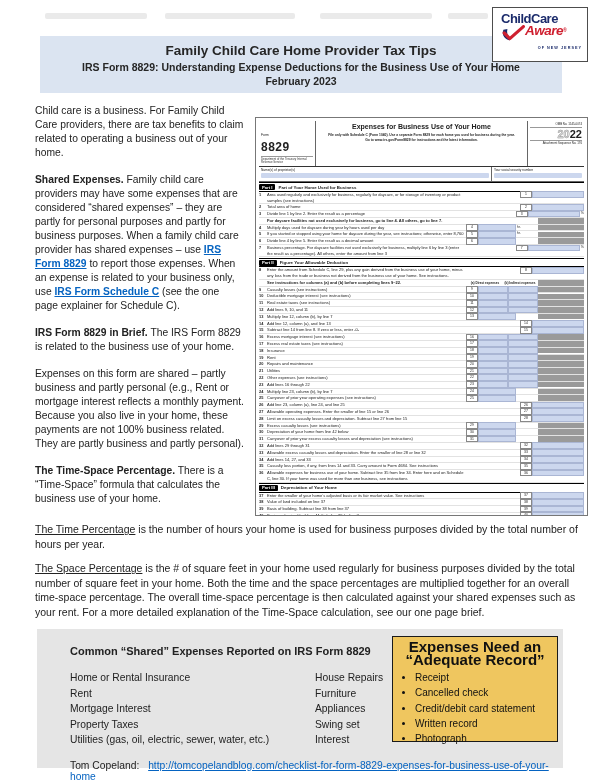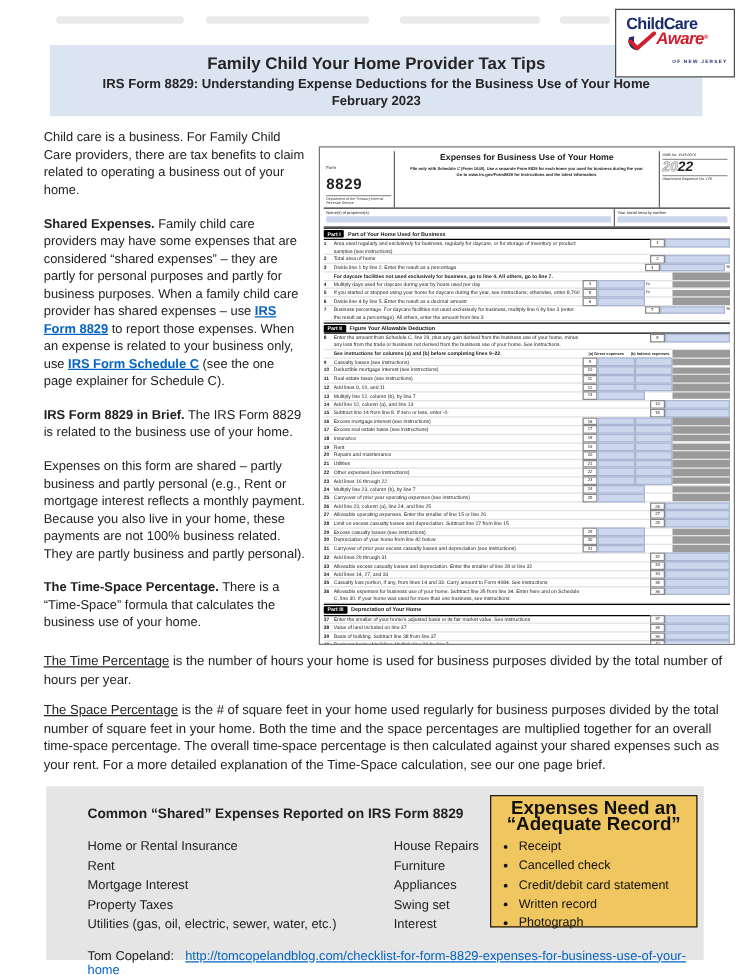--- a/index.html
+++ b/index.html
@@ -36,21 +36,21 @@
         padding:3px 3px 0 3px;color:#222;}
   .fhdr{display:flex;border-bottom:1.5px solid #333;}
   .fhdr .c1{width:52px;border-right:1px solid #666;padding:1px 2px;}
   .fhdr .c1 .fw{font-size:3.4px;}
   .fhdr .c1 .fnumbig{font-size:12px;font-weight:bold;letter-spacing:.5px;}
   .fhdr .c1 .dept{font-size:2.9px;color:#333;border-top:1px solid #999;margin-top:2px;padding-top:1px;line-height:3.4px;}
   .fhdr .c2{flex:1;text-align:center;padding:1px 3px;}
   .fhdr .c2 .ft{font-size:7px;font-weight:bold;line-height:8px;margin-top:1px;}
   .fhdr .c2 .fs{font-size:3.3px;font-weight:bold;line-height:4.2px;margin-top:1.5px;}
   .fhdr .c2 .fg{font-size:3.3px;font-weight:bold;line-height:4.2px;margin-top:1px;}
-  .fhdr .c3{width:52px;border-left:1px solid #666;padding:1px 2px;text-align:left;font-style:italic;}
+  .fhdr .c3{width:52px;border-left:1px solid #666;padding:1px 2px;text-align:right;}
   .fhdr .c3 .omb{font-size:2.9px;border-bottom:1px solid #999;padding-bottom:1px;}
   .fhdr .c3 .yr{font-size:11px;font-weight:bold;line-height:12px;}
   .fhdr .c3 .yr .y1{color:#aaa;-webkit-text-stroke:.4px #888;color:#e8e8e8;text-shadow:0 0 0 #bbb;}
   .fhdr .c3 .att{font-size:2.9px;border-top:1px solid #999;padding-top:1px;line-height:3.2px;}
   .nrow{display:flex;border-bottom:1px solid #666;height:14px;}
   .nrow .nc{flex:1;border-right:1px solid #666;padding:1px 2px;}
   .nrow .sc{width:88px;padding:1px 2px;}
   .nrow .lab{font-size:3.2px;}
   .bluebar{height:5px;background:#ccd7ee;margin-top:1.5px;border-radius:1px;}
   .phdr{display:flex;align-items:center;border-top:1.5px solid #000;border-bottom:1px solid #000;
@@ -89,21 +89,21 @@
 <body>
 
 <div class="page">
 
   <div class="ghost" style="left:45px;top:13px;width:102px;"></div>
   <div class="ghost" style="left:165px;top:13px;width:130px;"></div>
   <div class="ghost" style="left:320px;top:13px;width:112px;"></div>
   <div class="ghost" style="left:448px;top:13px;width:40px;"></div>
 
   <div class="band">
-    <div class="t1">Family Child Your Home Provider Tax Tips</div>
+    <div class="t1">Family Child Care Home Provider Tax Tips</div>
     <div class="t2">IRS Form 8829: Understanding Expense Deductions for the Business Use of Your Home</div>
     <div class="t3">February 2023</div>
   </div>
 
   <div class="logo">
     <div class="l1">ChildCare</div>
     <div class="row2">
       <span style="flex:none;margin-top:2px;">
         <svg width="24" height="16" viewBox="0 0 30 20">
           <path d="M3,6 C0,13 6,19 11,19 C8,14 7,9 8,5 Z" fill="#1b2b6b"></path>

